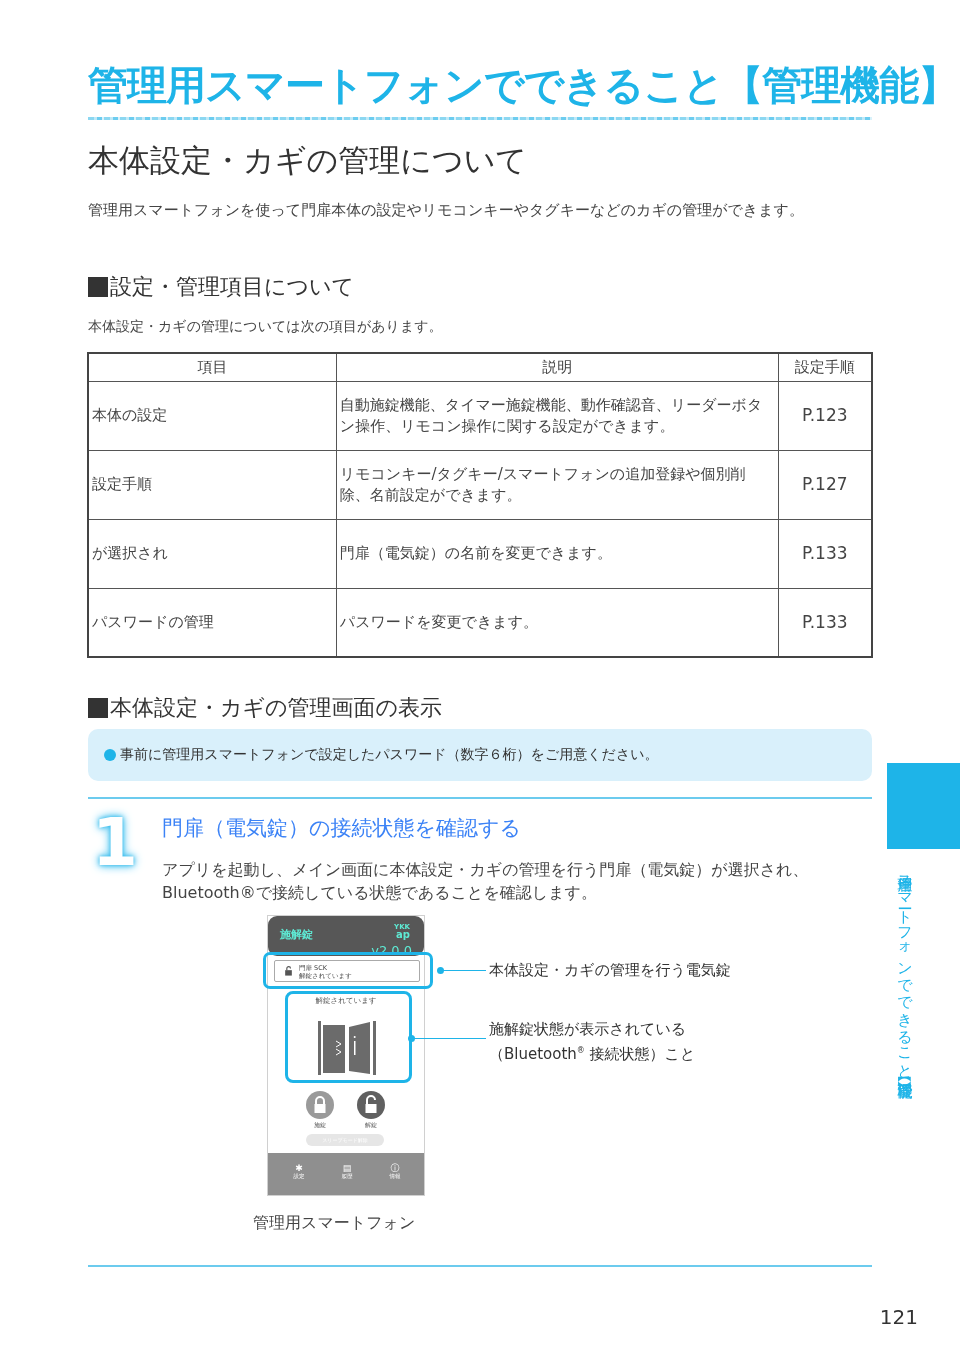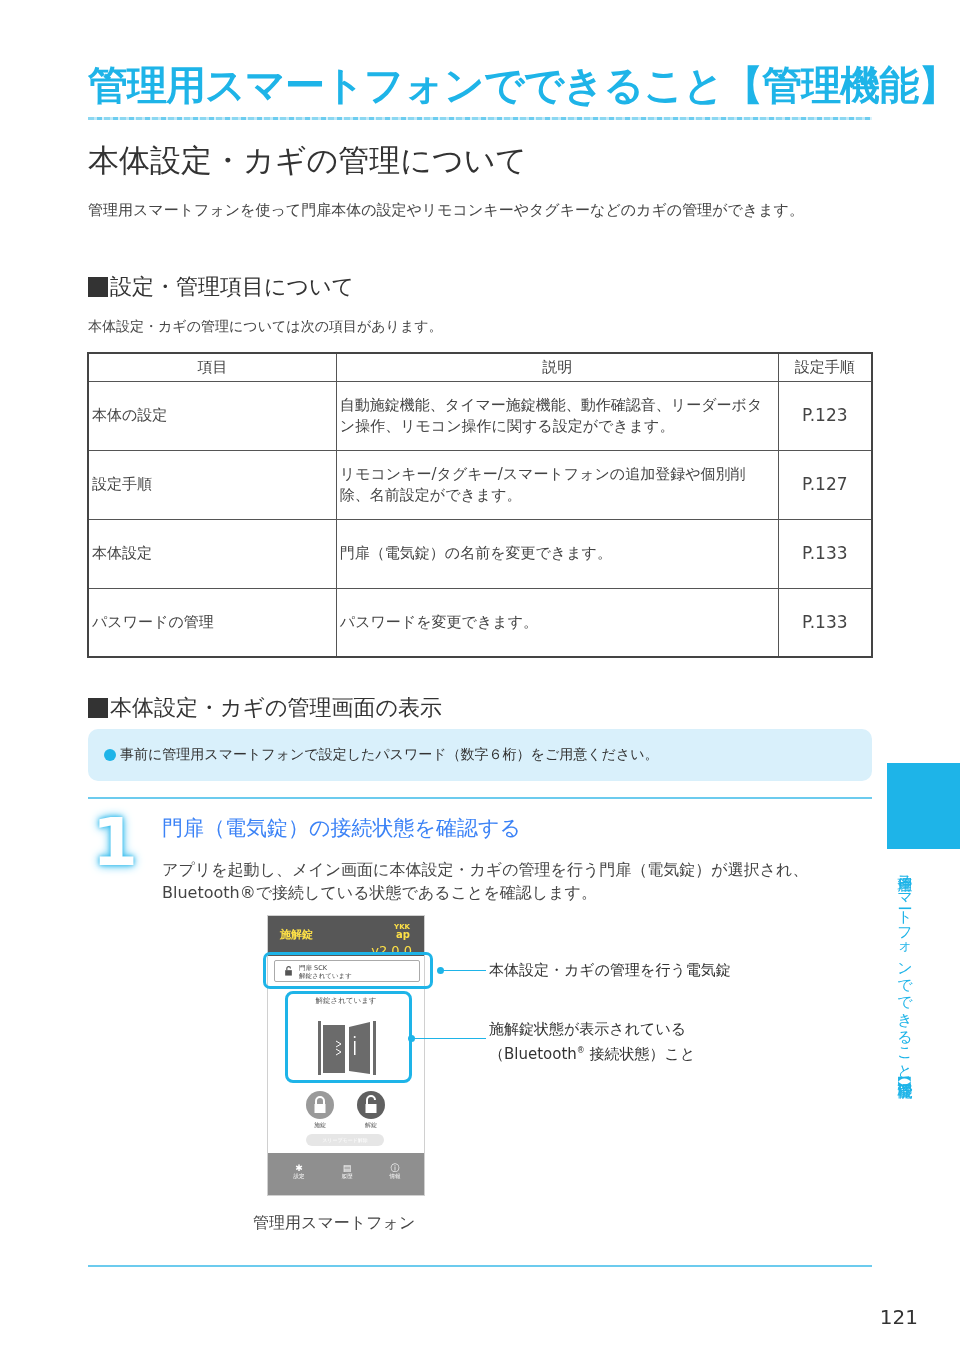--- a/index.html
+++ b/index.html
@@ -62,21 +62,21 @@
   }
   .step-desc {
     position: absolute; left: 162px; top: 858px; width: 700px; font-size: 16px; line-height: 23px; color: #444;
   }
 
   
   .phone {
     position: absolute; left: 267px; top: 915px; width: 158px; height: 281px;
     background: #fff; border: 1px solid #d0d0d0;
   }
-  .phone-header { position: absolute; left: 0; top: 0; width: 100%; height: 40px; background: #575757; color: #fde047; }
+  .phone-header { position: absolute; left: 0; top: 0; width: 100%; height: 40px; background: #575757; color: #5eead4; border-radius: 9px; }
   .phone-header .t { position: absolute; left: 12px; top: 11px; font-size: 11px; font-weight: bold; }
   .phone-header .logo { position: absolute; right: 14px; top: 8px; font-size: 7px; line-height: 7px; text-align: right; font-weight: bold; }
   .phone-header .ver { position: absolute; right: 12px; top: 29px; font-size: 13px; line-height: 12px; height: 11px; overflow: hidden; }
   .lock-card {
     position: absolute; left: 6px; top: 44px; width: 146px; height: 22px; background: #fff;
     border: 1px solid #aaa; border-radius: 2px; font-size: 6.5px; line-height: 8px; color: #444;
     padding-left: 24px; padding-top: 3px;
   }
   .lock-card .ic { position: absolute; left: 9px; top: 5px; width: 9px; height: 10px; }
   .hl-a { position: absolute; left: 263px; top: 952px; width: 170px; height: 37px; border: 3px solid #1eb4e8; border-radius: 7px; }
@@ -137,21 +137,21 @@
       <td>本体の設定</td>
       <td>自動施錠機能、タイマー施錠機能、動作確認音、リーダーボタン操作、リモコン操作に関する設定ができます。</td>
       <td class="pg">P.123</td>
     </tr>
     <tr>
       <td>設定手順</td>
       <td>リモコンキー/タグキー/スマートフォンの追加登録や個別削除、名前設定ができます。</td>
       <td class="pg">P.127</td>
     </tr>
     <tr>
-      <td>本体設定</td>
+      <td>が選択され</td>
       <td>門扉（電気錠）の名前を変更できます。</td>
       <td class="pg">P.133</td>
     </tr>
     <tr>
       <td>パスワードの管理</td>
       <td>パスワードを変更できます。</td>
       <td class="pg">P.133</td>
     </tr>
   </tbody>
 </table>

